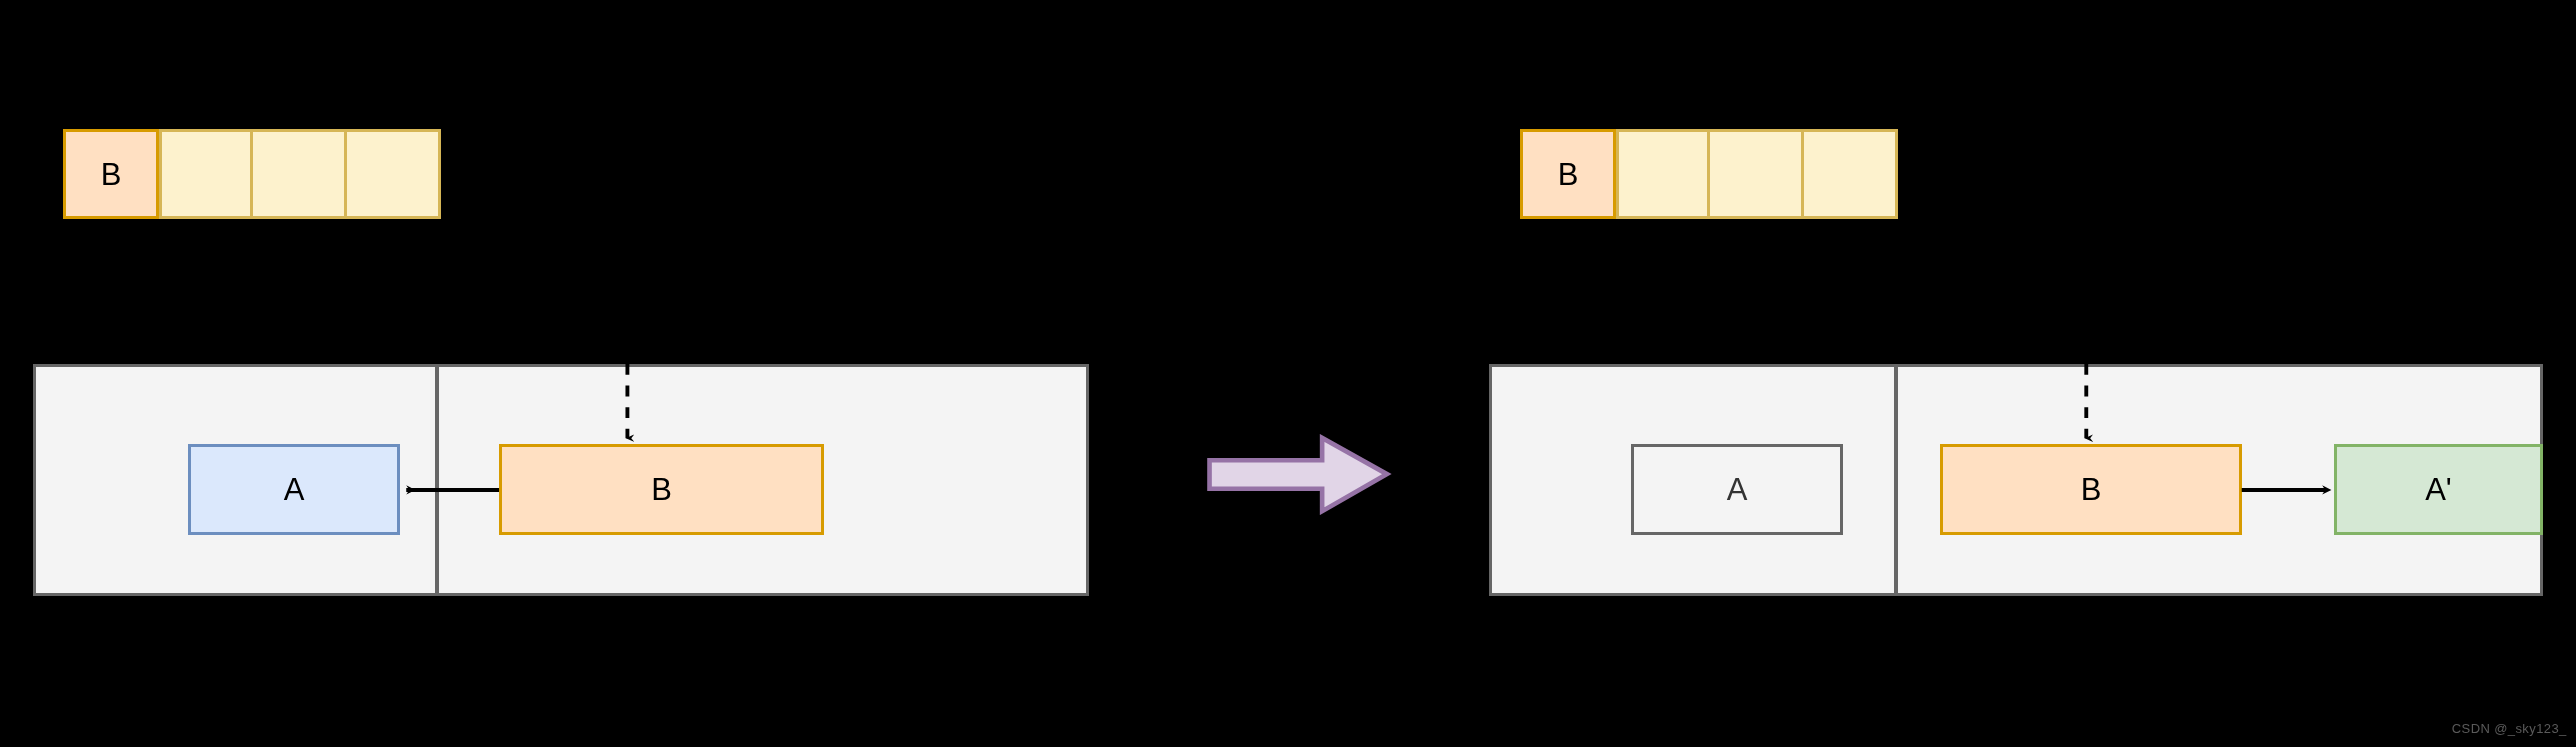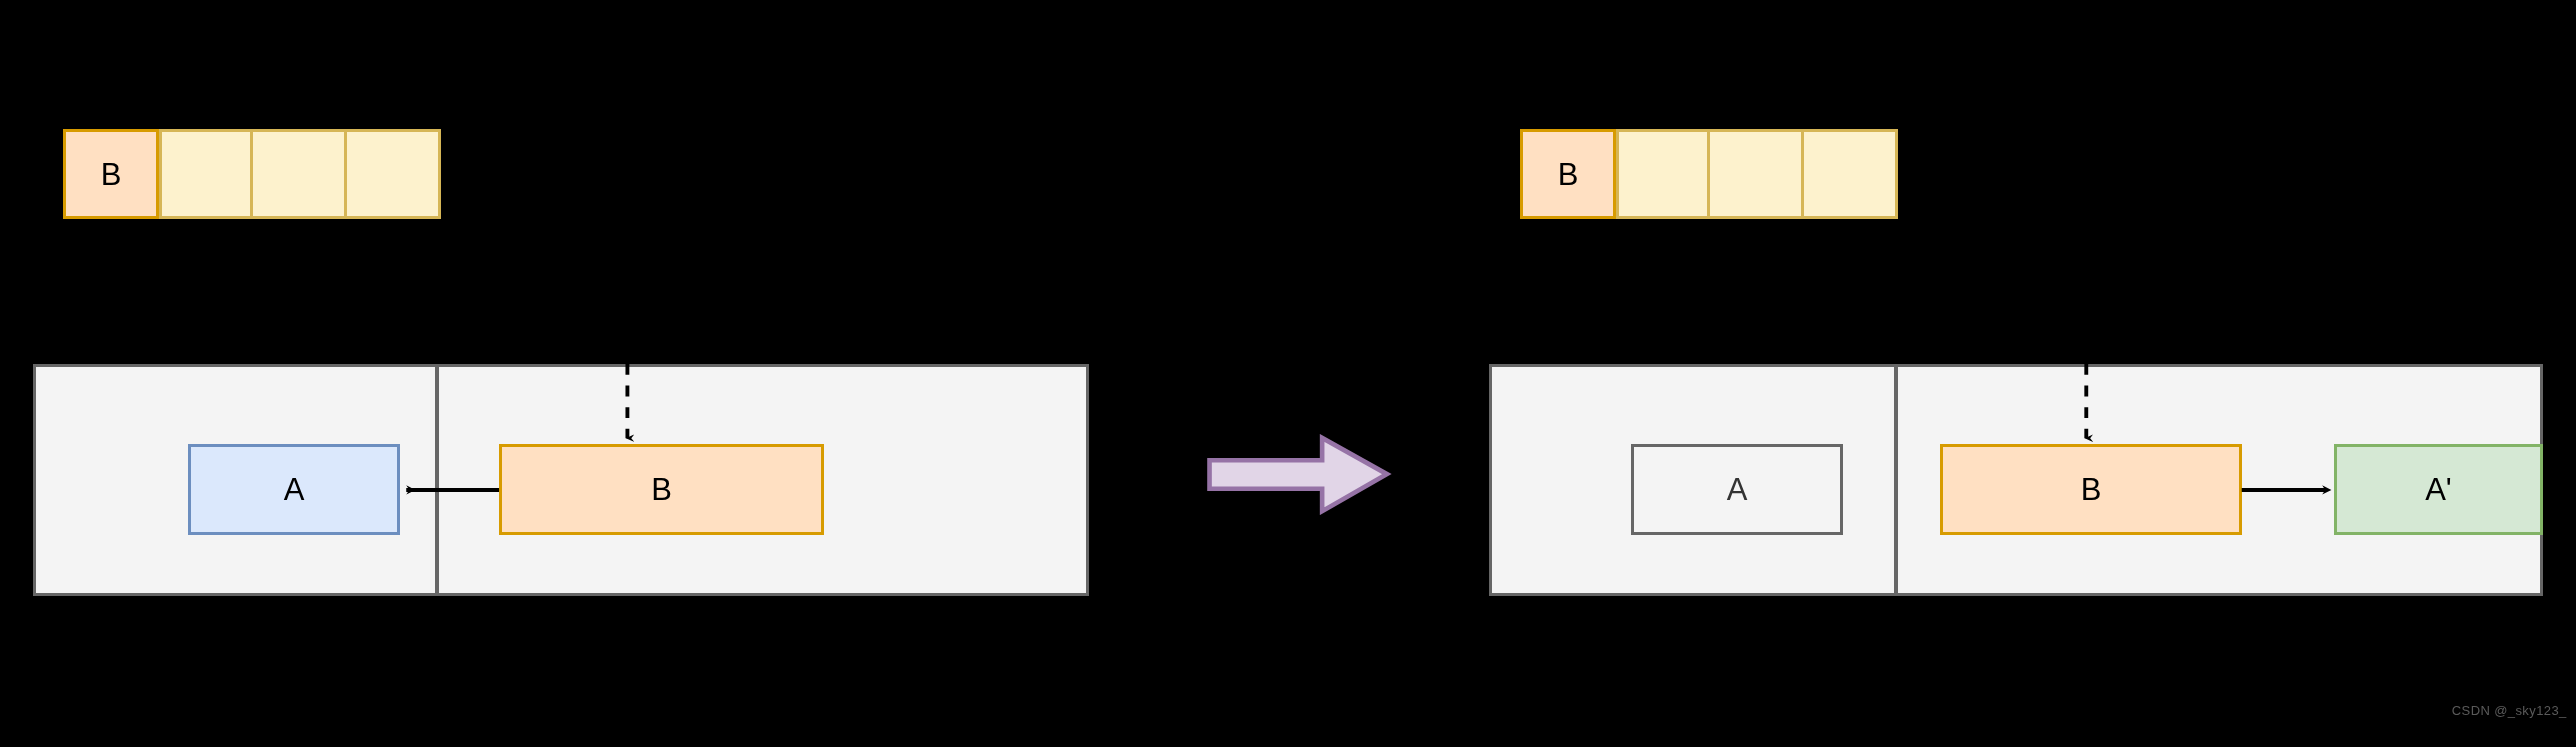--- a/index.html
+++ b/index.html
@@ -184,16 +184,16 @@
     <svg class="conn" style="left:0px; top:0px; width:1054px; height:232px;" viewBox="0 0 1360 300">
       <defs>
         <marker id="m-right-2" markerWidth="18" markerHeight="18" refX="6" refY="6" orient="auto" markerUnits="userSpaceOnUse">
           <path d="M0,0 L12,6 L0,12 L4,6 Z" fill="#000000"></path>
         </marker>
       </defs>
       <line x1="968" y1="159" x2="1078" y2="159" stroke="#000000" stroke-width="5" marker-end="url(#m-right-2)"></line>
     </svg>
   </div>
 
-  <div class="watermark" style="right:9.3px; bottom:29px;">CSDN @_sky123_</div>
+  <div class="watermark" style="right:9.3px; bottom:11px;">CSDN @_sky123_</div>
 
 </div>
 
 
 </body></html>

